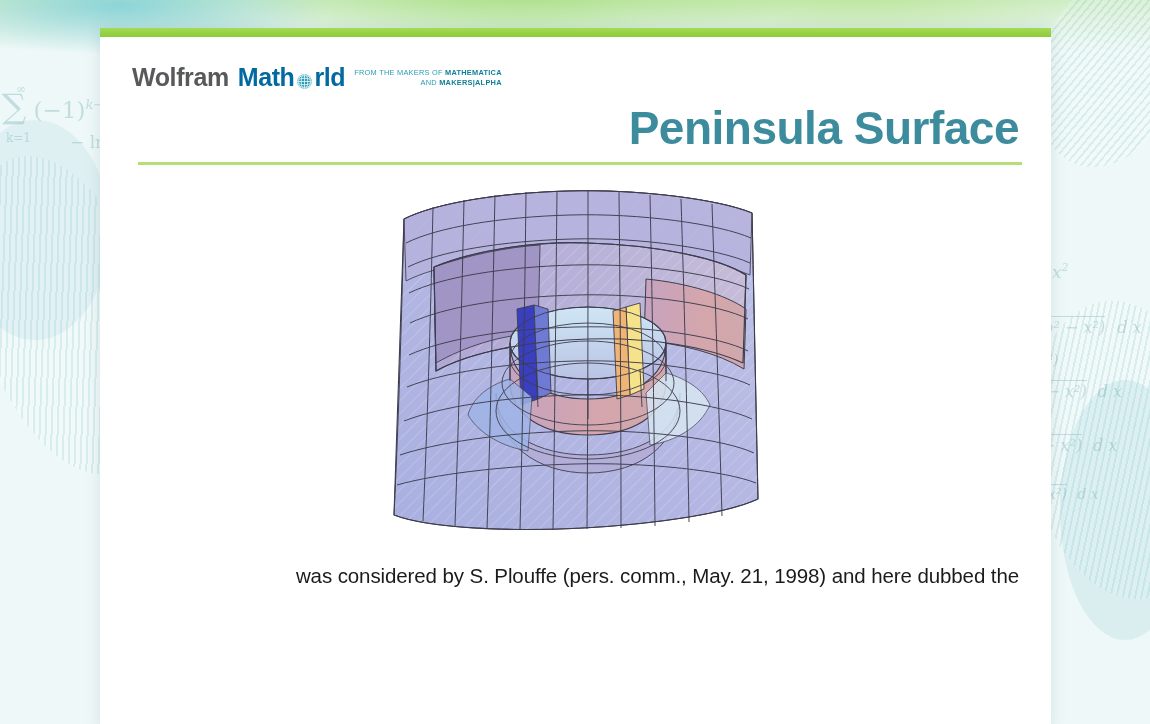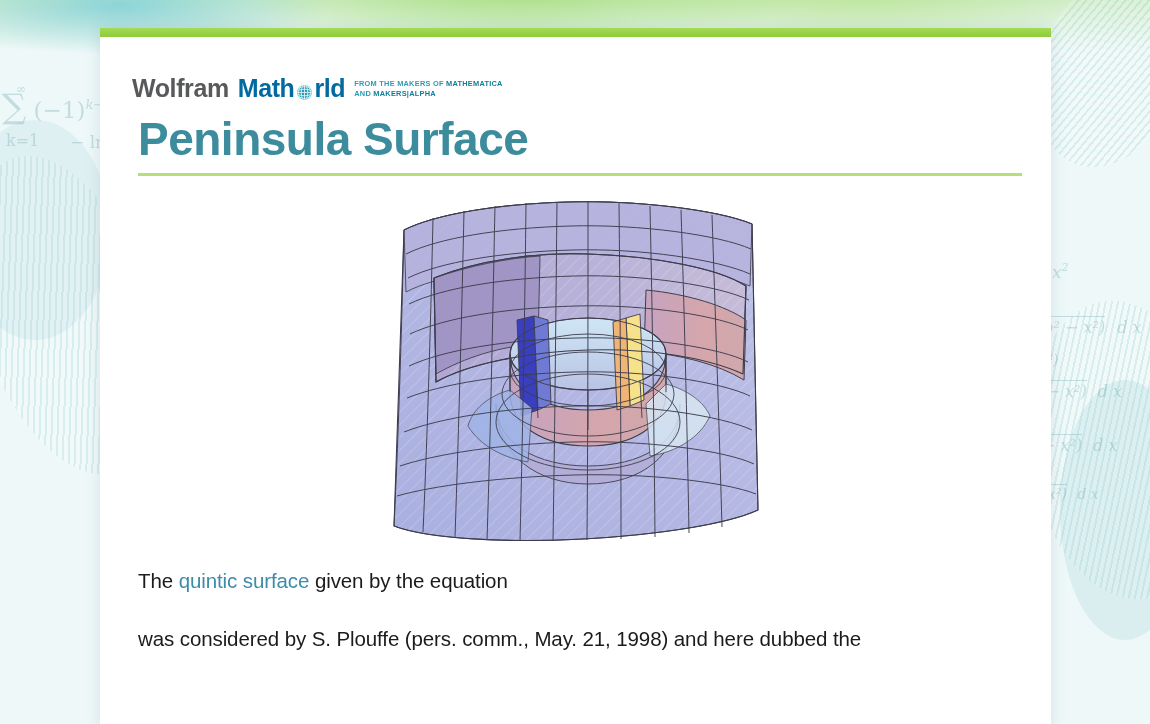--- a/index.html
+++ b/index.html
@@ -52,21 +52,21 @@
     left: 100px; top: 28px;
     width: 951px; height: 700px;
     background: #ffffff;
     box-shadow: 0 0 14px rgba(90,130,140,.18);
   }
   #card-top-bar {
     height: 9px; width: 100%;
     background: #9ad44a;
     background: linear-gradient(to bottom, #a4db55, #8dcb39);
   }
-  #card-inner { padding: 34px 32px 0 32px; }
+  #card-inner { padding: 23px 32px 0 32px; text-align: right; }
 
   
   #logo-row {
     display: flex; align-items: flex-start;
     height: 30px; margin-top: 4px;
   }
   .logo-wolfram {
     font-size: 25px; font-weight: bold; color: #58595b;
     letter-spacing: -.4px; line-height: 27px;
   }
@@ -76,21 +76,20 @@
     display: flex; align-items: center;
   }
   .globe-o {
     display: inline-block; width: 19px; height: 19px;
     margin: 0 .5px; position: relative; top: 1px;
   }
   .logo-tagline {
     margin-left: 9px; margin-top: 4px;
     font-size: 7.4px; line-height: 9.6px; color: #2a9db5;
     letter-spacing: .25px;
-    font-weight: bold;
   }
   .logo-tagline b { color: #0f7f99; }
 
   
   #page-title {
     font-size: 46px; color: #3d8c9e; font-weight: bold;
     letter-spacing: -.5px; margin: 6px 0 0 6px;
     line-height: 56px;
   }
   #title-rule {
@@ -130,21 +129,21 @@
   <div class="bg-blob" style="left:-40px; top:120px; width:150px; height:220px; background:rgba(150,200,210,.16);"></div>
 
   <div class="bg-fan" style="left:1040px; top:-30px; width:140px; height:200px; transform:rotate(20deg);"></div>
   <div class="bg-fan" style="left:1030px; top:300px; width:190px; height:300px; transform:rotate(-8deg);"></div>
   <div class="bg-blob" style="left:1060px; top:380px; width:130px; height:260px; background:rgba(140,200,212,.20);"></div>
 
   <div class="bg-formula" style="left:2px; top:86px; font-size:23px;">
     <span style="position:relative;">
       <span class="up" style="position:absolute; left:14px; top:-15px; font-size:12px;">∞</span>
       <span class="up" style="font-size:34px;">∑</span>
-      <span class="up" style="position:absolute; left:4px; top:34px; font-size:16px;">k=1</span>
+      <span class="up" style="position:absolute; left:4px; top:34px; font-size:12px;">k=1</span>
     </span><span class="up">(−1)</span><span style="font-size:13px; vertical-align:super;">k−1</span>
   </div>
   <div class="bg-formula" style="left:70px; top:132px; font-size:17px;">
     <span class="up">− ln</span>
   </div>
 
   <div class="bg-formula" style="left:1052px; top:261px; font-size:17px;font-style:italic;">
     <span>x</span><span style="font-size:11px; vertical-align:super;">2</span>
   </div>
   <div class="bg-formula" style="left:1037px; top:318px; font-size:16px;">
@@ -321,22 +320,19 @@
         <g stroke="#3d3d4d" stroke-width="1.2" fill="none">
           <path d="M46 84 C 90 66, 150 58, 200 60 C 265 62, 330 74, 358 92"></path>
           <path d="M48 188 C 80 170, 138 158, 200 156 C 262 154, 320 164, 355 180"></path>
           <path d="M46 84 L 48 188"></path>
           <path d="M358 92 L 355 180"></path>
         </g>
       </svg>
     </div>
 
     <div id="body-text">
-      <p class="para">
-        <span>The </span><a class="link" href="#" style="text-decoration:none;">quintic surface</a><span> given by the equation</span>
-      </p>
 
 
       <p class="para para-2">was considered by S. Plouffe (pers. comm., May. 21, 1998) and here dubbed the</p>
     </div>
 
   </div>
 </div>
 
 </body></html>

